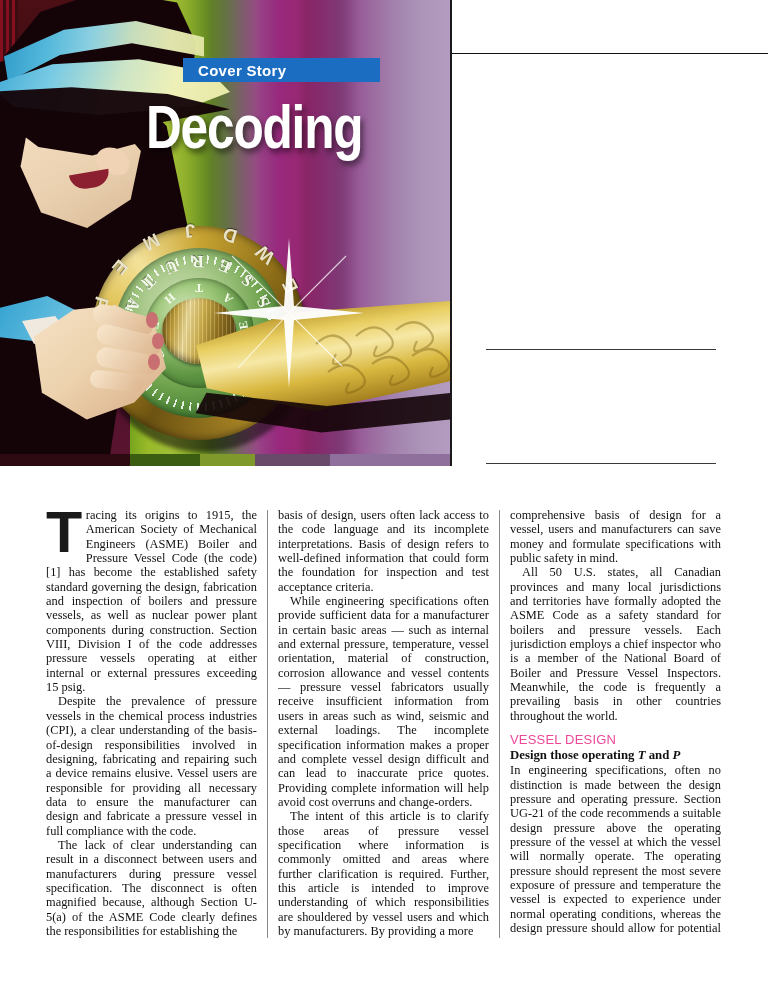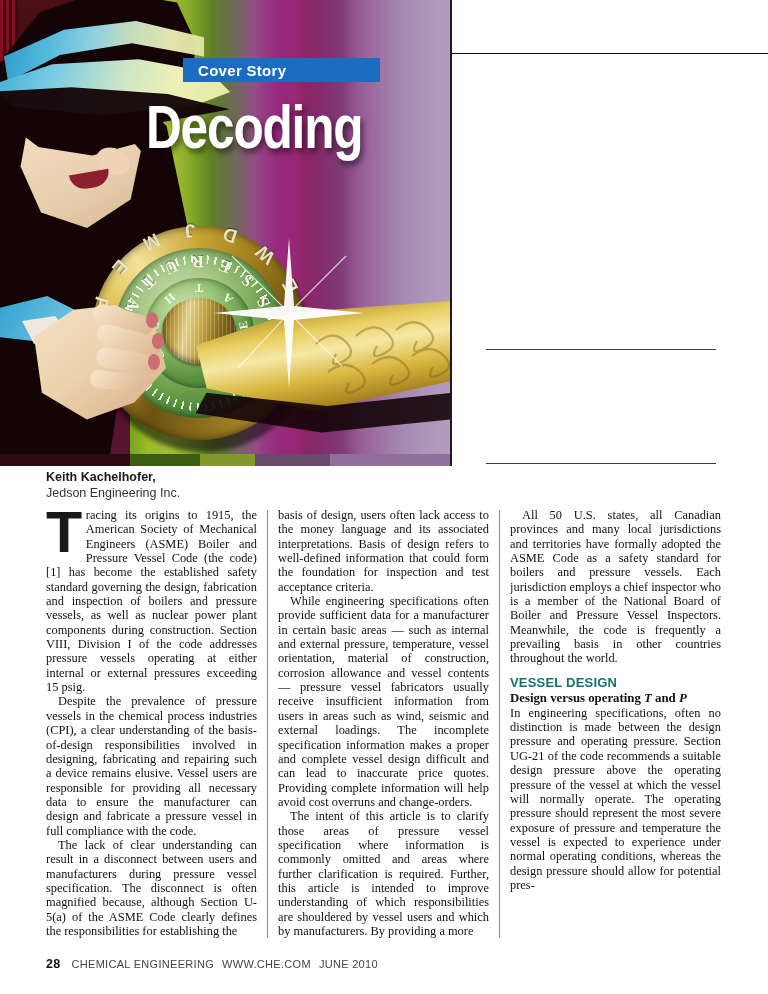--- a/index.html
+++ b/index.html
@@ -314,21 +314,21 @@
     font-family:"Liberation Sans", sans-serif;
     font-weight:bold;
     font-size:57px;line-height:44px;
     margin:2px 5px 0 0;
     color:#1a1a1a;
     transform:scaleX(1.04);
     transform-origin:left top;
   }
   .sec-head{
     font-family:"Liberation Sans", sans-serif;
-    font-weight:bold;font-size:13px;line-height:16px;color:#0f766e;
+    font-weight:normal;font-size:13px;line-height:16px;color:#ec4899;
     letter-spacing:.2px;margin-top:9px;
   }
   .sub-head{
     font-family:"Liberation Serif", serif;
     font-weight:bold;font-size:12.8px;line-height:15px;color:#111;
   }
   .sub-head i{font-style:italic;}
 
   
   .footer{
@@ -450,46 +450,40 @@
   <div class="cover-flag">
     <span>Cover Story</span>
   </div>
 
   <div class="rule-top"></div>
   <div class="kicker-white">Decoding</div>
 
   <div class="deck-rule-a"></div>
   <div class="deck-rule-b"></div>
 
-  <div class="author">
-    <div class="name">Keith Kachelhofer,</div>
-    <div>Jedson Engineering Inc.</div>
-  </div>
 
   <div class="cols">
     <div class="vrule vrule1"></div>
     <div class="vrule vrule2"></div>
 
     <div class="col col1">
       <p class="first"><span class="dropcap">T</span><span>racing its origins to 1915, the American Society of Mechanical Engineers (ASME) Boiler and Pressure Vessel Code (the code) [1] has become the established safety standard governing the design, fabrication and inspection of boilers and pressure vessels, as well as nuclear power plant components during construction. Section VIII, Division I of the code addresses pressure vessels operating at either internal or external pressures exceeding 15 psig.</span></p>
       <p>Despite the prevalence of pressure vessels in the chemical process industries (CPI), a clear understanding of the basis-of-design responsibilities involved in designing, fabricating and repairing such a device remains elusive. Vessel users are responsible for providing all necessary data to ensure the manufacturer can design and fabricate a pressure vessel in full compliance with the code.</p>
       <p>The lack of clear understanding can result in a disconnect between users and manufacturers during pressure vessel specification. The disconnect is often magnified because, although Section U-5(a) of the ASME Code clearly defines the responsibilities for establishing the</p>
     </div>
 
     <div class="col col2">
-      <p class="first">basis of design, users often lack access to the money language and its associated interpretations. Basis of design refers to well-defined information that could form the foundation for inspection and test acceptance criteria.</p>
+      <p class="first">basis of design, users often lack access to the code language and its incomplete interpretations. Basis of design refers to well-defined information that could form the foundation for inspection and test acceptance criteria.</p>
       <p>While engineering specifications often provide sufficient data for a manufacturer in certain basic areas — such as internal and external pressure, temperature, vessel orientation, material of construction, corrosion allowance and vessel contents — pressure vessel fabricators usually receive insufficient information from users in areas such as wind, seismic and external loadings. The incomplete specification information makes a proper and complete vessel design difficult and can lead to inaccurate price quotes. Providing complete information will help avoid cost overruns and change-orders.</p>
       <p>The intent of this article is to clarify those areas of pressure vessel specification where information is commonly omitted and areas where further clarification is required. Further, this article is intended to improve understanding of which responsibilities are shouldered by vessel users and which by manufacturers. By providing a more</p>
     </div>
 
     <div class="col col3">
+      <p class="first">comprehensive basis of design for a vessel, users and manufacturers can save money and formulate specifications with public safety in mind.</p>
       <p>All 50 U.S. states, all Canadian provinces and many local jurisdictions and territories have formally adopted the ASME Code as a safety standard for boilers and pressure vessels. Each jurisdiction employs a chief inspector who is a member of the National Board of Boiler and Pressure Vessel Inspectors. Meanwhile, the code is frequently a prevailing basis in other countries throughout the world.</p>
       <div class="sec-head">VESSEL DESIGN</div>
-      <div class="sub-head"><span>Design versus operating </span><i>T</i><span> and </span><i>P</i></div>
+      <div class="sub-head"><span>Design those operating </span><i>T</i><span> and </span><i>P</i></div>
       <p class="first">In engineering specifications, often no distinction is made between the design pressure and operating pressure. Section UG-21 of the code recommends a suitable design pressure above the operating pressure of the vessel at which the vessel will normally operate. The operating pressure should represent the most severe exposure of pressure and temperature the vessel is expected to experience under normal operating conditions, whereas the design pressure should allow for potential pres-</p>
     </div>
   </div>
 
-  <div class="footer">
-    <span class="pg">28</span><span>CHEMICAL ENGINEERING</span><span class="sep"></span><span>WWW.CHE.COM</span><span class="sep"></span><span>JUNE 2010</span>
-  </div>
 
 </div>
 
 </body></html>

